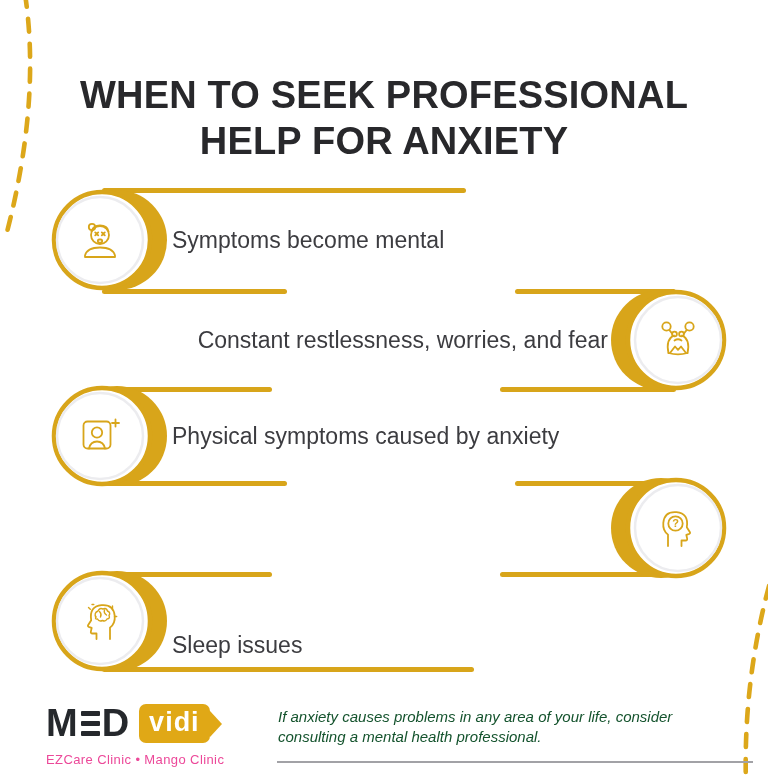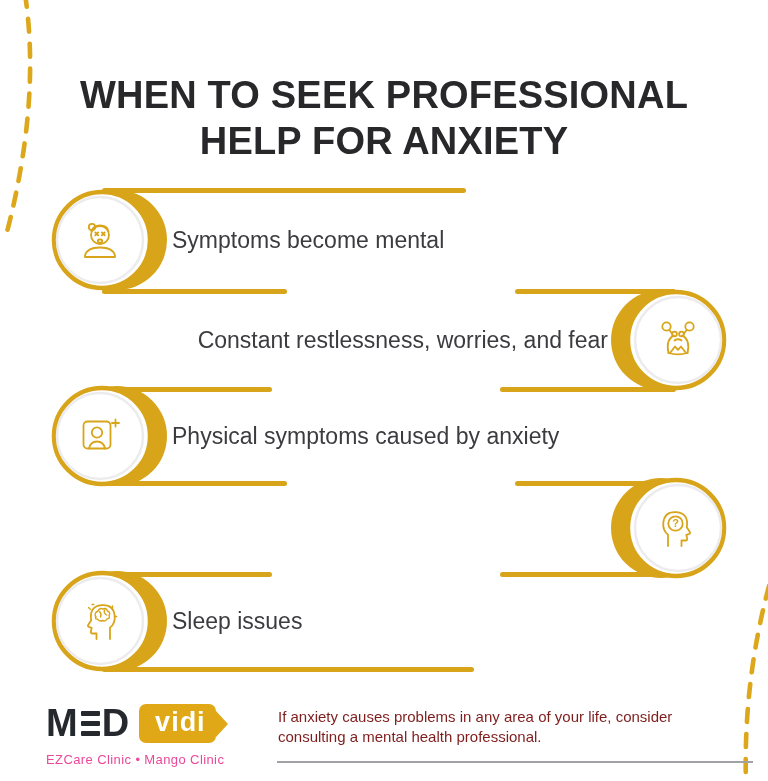--- a/index.html
+++ b/index.html
@@ -21,28 +21,28 @@
   }
   .item-label.right{text-align:left;}
   .deco{position:absolute;}
   
   .logo{position:absolute;left:46px;top:702px;}
   .logo-row{display:flex;align-items:center;}
   .logo-med{display:flex;align-items:center;font-weight:800;font-size:38px;color:#25282c;letter-spacing:1px;}
   .logo-ebars{display:inline-flex;flex-direction:column;justify-content:center;gap:4.5px;margin:0 2px;}
   .logo-ebars span{display:block;width:19px;height:5.5px;background:#25282c;border-radius:1px;}
   .vidi-tag{position:relative;margin-left:9px;background:#E0A816;border-radius:7px;
-    height:36px;display:flex;align-items:center;padding:0 10px 3px 16px;}
+    height:36px;display:flex;align-items:center;padding:0 10px 3px 10px;}
   .vidi-tag:after{content:"";position:absolute;right:-12px;top:50%;margin-top:-13px;
     border-left:12px solid #E0A816;border-top:13px solid transparent;border-bottom:13px solid transparent;}
   .vidi-text{color:#ffffff;font-weight:800;font-size:27px;letter-spacing:1px;}
   .logo-tagline{margin-top:7px;font-size:13px;color:#ec4899;letter-spacing:.4px;}
   .footer-note{
     position:absolute;left:278px;top:707px;width:462px;
-    font-size:15px;line-height:20px;color:#7f1d1d;
+    font-size:15px;line-height:20px;color:#14532d;font-style:italic;
   }
   .footer-rule{position:absolute;left:277px;top:761px;width:476px;height:1.5px;background:#a2a2a6;}
 </style>
 </head>
 <body>
 
 <div class="canvas">
 
   <svg class="deco" style="left:0;top:0" width="60" height="245" viewBox="0 0 60 245">
     <path d="M25,-6 Q41,100 7,232" fill="none" stroke="#DCA71A" stroke-width="4.6" stroke-dasharray="13 12" stroke-linecap="round"></path>
@@ -155,21 +155,21 @@
         </g>
         <g stroke-width="1.4">
           <path d="M18,18.5 Q15.5,14 20,12 Q21.5,8.5 25,10 Q28.5,8.5 29.5,12 Q33,13.5 31,16.5 Q32.5,19.5 29,20 Q27.5,23 24.5,21.5 Q21,23 19.5,20 Q16.5,20.5 18,17.5"></path>
           <path d="M21.5,12.5 Q24,15 22.5,18"></path>
           <path d="M26.5,11 Q25.5,14 28.5,16"></path>
           <path d="M10.5,8.5 l1.8,1.8 M34.5,7 v2.4 M36.5,17.5 h2.2 M14,5.5 h1.8"></path>
         </g>
       </g>
     </svg>
   </div>
-  <div class="item-label" style="left:172px;top:606px">Sleep issues</div>
+  <div class="item-label" style="left:172px;top:630px">Sleep issues</div>
 
   <div class="logo">
     <div class="logo-row">
       <div class="logo-med">
         <span>M</span>
         <span class="logo-ebars">
             <span></span>
             <span></span>
             <span></span>
           </span>

